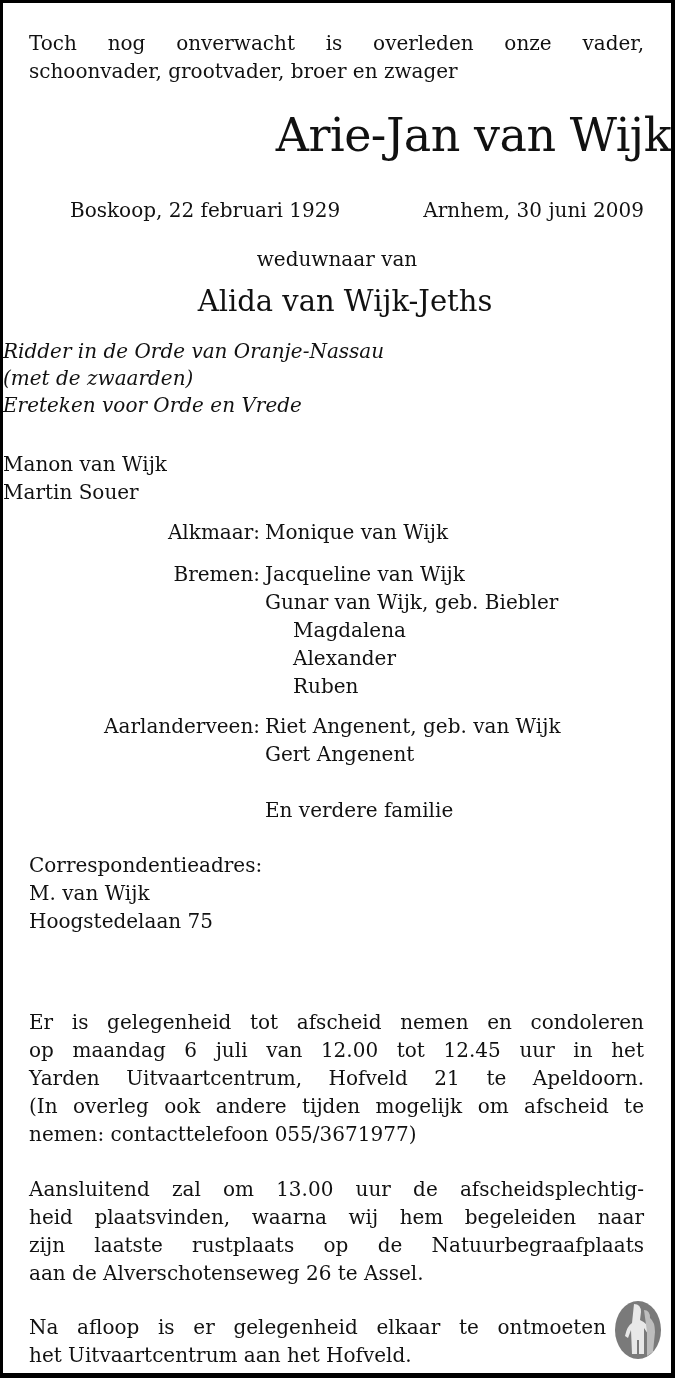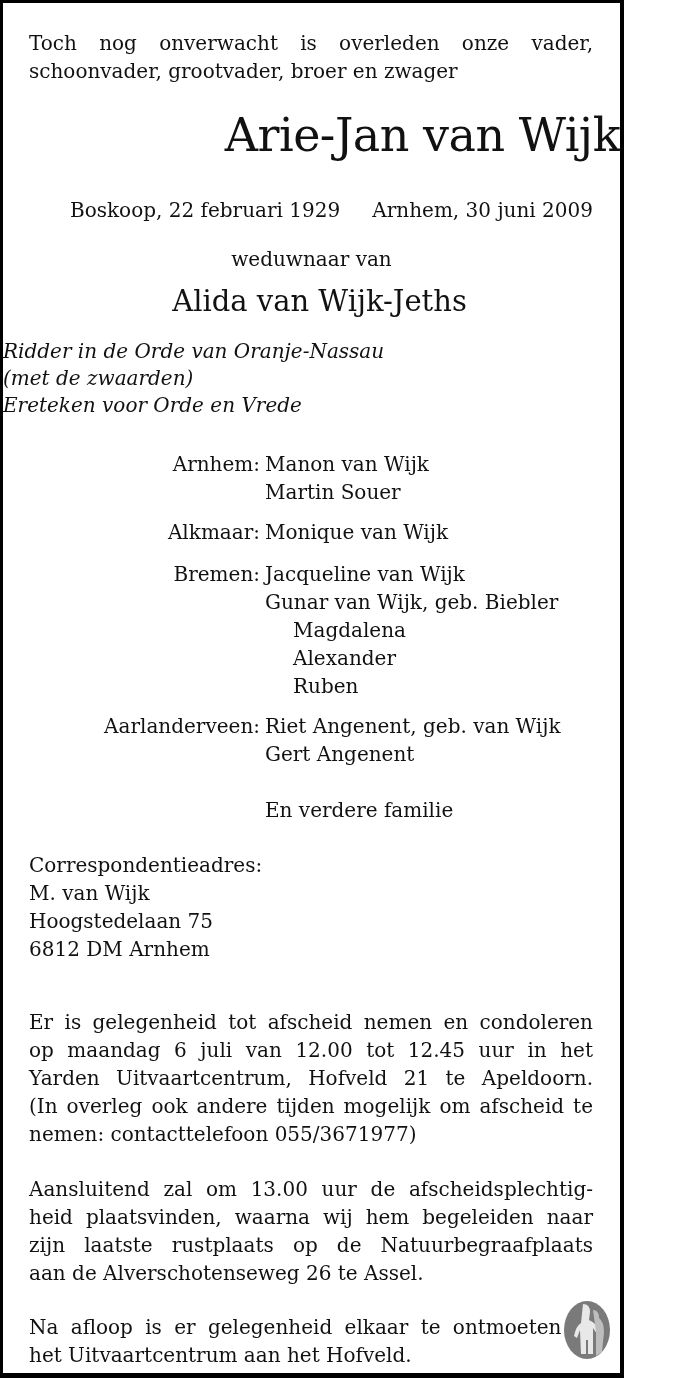--- a/index.html
+++ b/index.html
@@ -1,20 +1,20 @@
 <!DOCTYPE html>
 <html><head>
   <meta charset="utf-8">
   <style>
     html, body { margin: 0; padding: 0; background: #ffffff; }
     body { width: 675px; height: 1378px; overflow: hidden; }
     .notice {
       position: relative;
       box-sizing: border-box;
-      width: 624px; height: 1378px;
+      width: 675px; height: 1378px;
       border: 3px solid #000;
       border-right-width: 4px;
       border-bottom-width: 5px;
       background: #fff;
       color: #111;
       font-family: "DejaVu Serif", "Liberation Serif", serif;
       font-size: 20px;
       line-height: 28px;
     }
     .abs { position: absolute; }
@@ -55,21 +55,20 @@
   <div class="abs spouse">Alida van Wijk-Jeths</div>
 
   <div class="abs honors">
     <div>Ridder in de Orde van Oranje-Nassau</div>
     <div>(met de zwaarden)</div>
     <div>Ereteken voor Orde en Vrede</div>
   </div>
 
   <div class="abs fam" style="top:447px;">
     <div class="fam-row">
-      <div class="fam-place">Arnhem:</div>
       <div class="fam-names">
         <div>Manon van Wijk</div>
         <div>Martin Souer</div>
       </div>
     </div>
   </div>
 
   <div class="abs fam" style="top:515px;">
     <div class="fam-row">
       <div class="fam-place">Alkmaar:</div>
@@ -106,21 +105,20 @@
     <div class="fam-row">
       <div class="fam-place"></div>
       <div class="fam-names">En verdere familie</div>
     </div>
   </div>
 
   <div class="abs addr">
     <div>Correspondentieadres:</div>
     <div>M. van Wijk</div>
     <div>Hoogstedelaan 75</div>
-    <div>6812 DM Arnhem</div>
   </div>
 
   <div class="abs para" style="top:988px;">
     <div class="just-all">Er is gelegenheid tot afscheid nemen en condoleren</div>
     <div class="just-all">op maandag 6 juli van 12.00 tot 12.45 uur in het</div>
     <div class="just-all">Yarden Uitvaartcentrum, Hofveld 21 te Apeldoorn.</div>
     <div class="just-all">(In overleg ook andere tijden mogelijk om afscheid te</div>
     <div>nemen: contacttelefoon 055/3671977)</div>
   </div>
 

